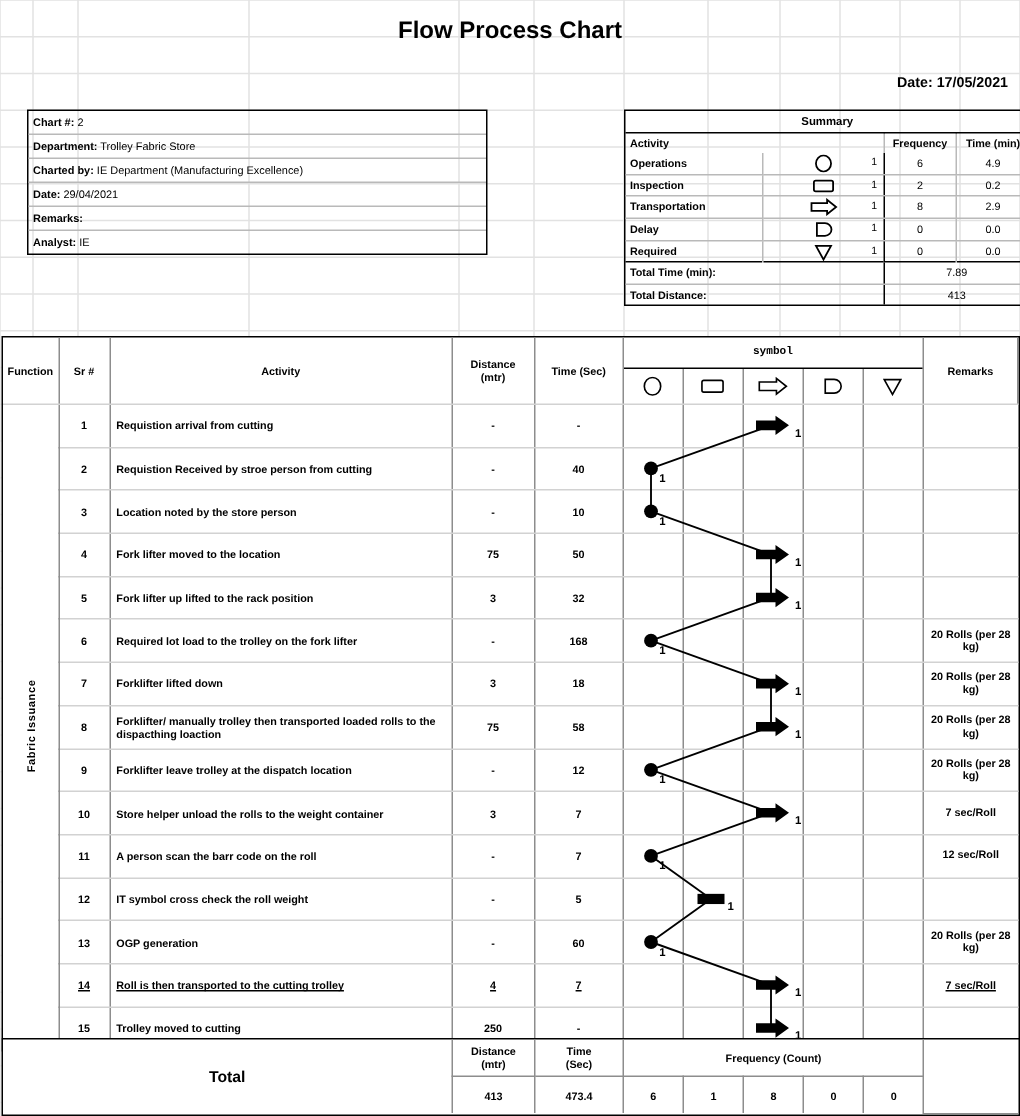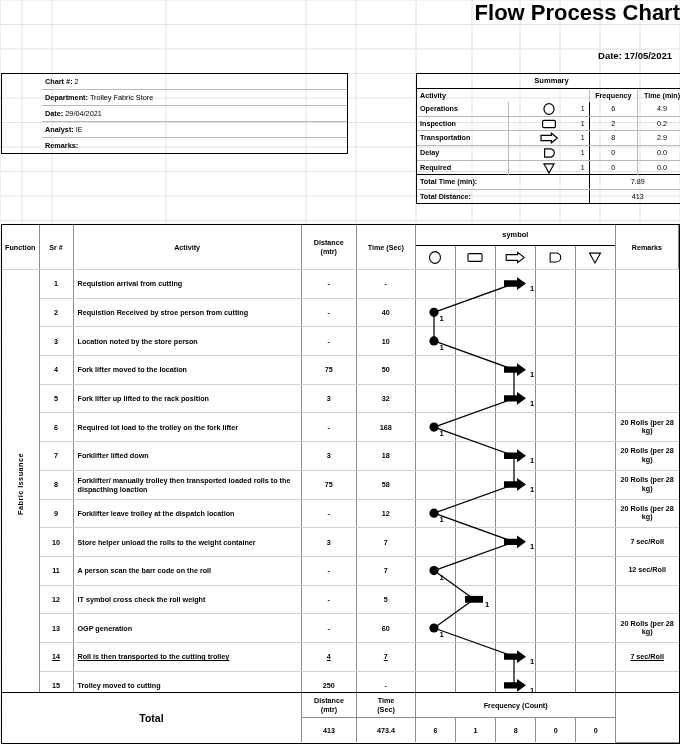--- a/index.html
+++ b/index.html
@@ -12,38 +12,37 @@
     position:relative;
     overflow:hidden;
   }
   
   #gridbg{position:absolute;left:0;top:0;width:680px;height:744px;z-index:0;}
   
   #page{position:absolute;left:0;top:0;width:680px;height:744px;z-index:2;}
 
   
   .title{
-    position:absolute;left:0;top:0;width:680px;
-    text-align:right;font-size:22px;font-weight:bold;
+    position:absolute;left:0;top:12px;width:680px;
+    text-align:center;font-size:16px;font-weight:bold;
     letter-spacing:0px;
   }
   .date-line{
     position:absolute;right:8px;top:50px;
     font-size:9.5px;font-weight:bold;
   }
 
   
   table{border-collapse:collapse;}
   td,th{padding:0;vertical-align:middle;}
 
   
   #info{
-    position:absolute;left:1px;top:73px;width:305px;
+    position:absolute;left:18px;top:73px;width:305px;
     border:1.4px solid #000;
-    padding-left:40px;
   }
   #info table{width:100%;}
   #info td{
     border-bottom:0.8px solid #b9b9b9;
     height:15px;line-height:15px;
     padding-left:3px;font-size:7.3px;
   }
   #info tr:last-child td{border-bottom:none;}
   #info .lbl{font-weight:bold;}
   #info .val{font-weight:normal;}
@@ -94,21 +93,21 @@
   #main td{
     border-right:0.9px solid #8d8d8d;
     border-bottom:0.9px solid #d2d2d2;
     font-size:7.2px;
   }
   .hdr td{
     border-bottom:1.4px solid #000;
     text-align:center;font-weight:bold;font-size:7.4px;
     height:44px;
   }
-  .hdr td.symtop{border-bottom:none;padding:0;}
+  .hdr td.symtop{border-bottom:none;padding:0;font-family:Liberation Mono, monospace;}
   .symbol-head-wrap{width:100%;height:44px;display:flex;flex-direction:column;}
   .symbol-head-title{
     height:20px;line-height:20px;text-align:center;font-weight:bold;
     border-bottom:0.9px solid #000;font-size:7.4px;
   }
   .symbol-head-icons{
     flex:1;display:flex;
   }
   .symbol-head-icons > div{
     flex:1;display:flex;align-items:center;justify-content:center;
@@ -208,27 +207,30 @@
   <div id="info">
     <table>
       <tbody id="info-body">
           <tr>
             <td><span class="lbl">Chart #:</span> <span class="val">2</span></td>
           </tr>
           <tr>
             <td><span class="lbl">Department:</span> <span class="val">Trolley Fabric Store</span></td>
           </tr>
           <tr>
+            <td><span class="lbl">Charted by:</span> <span class="val">IE Department (Manufacturing Excellence)</span></td>
+          </tr>
+          <tr>
             <td><span class="lbl">Date:</span> <span class="val">29/04/2021</span></td>
           </tr>
           <tr>
+            <td><span class="lbl">Remarks:</span> <span class="val"></span></td>
+          </tr>
+          <tr>
             <td><span class="lbl">Analyst:</span> <span class="val">IE</span></td>
-          </tr>
-          <tr>
-            <td><span class="lbl">Remarks:</span> <span class="val"></span></td>
           </tr>
         </tbody>
     </table>
   </div>
 
   <div id="summary">
     <table>
       <colgroup>
         <col style="width:34%">
           <col style="width:30%">

